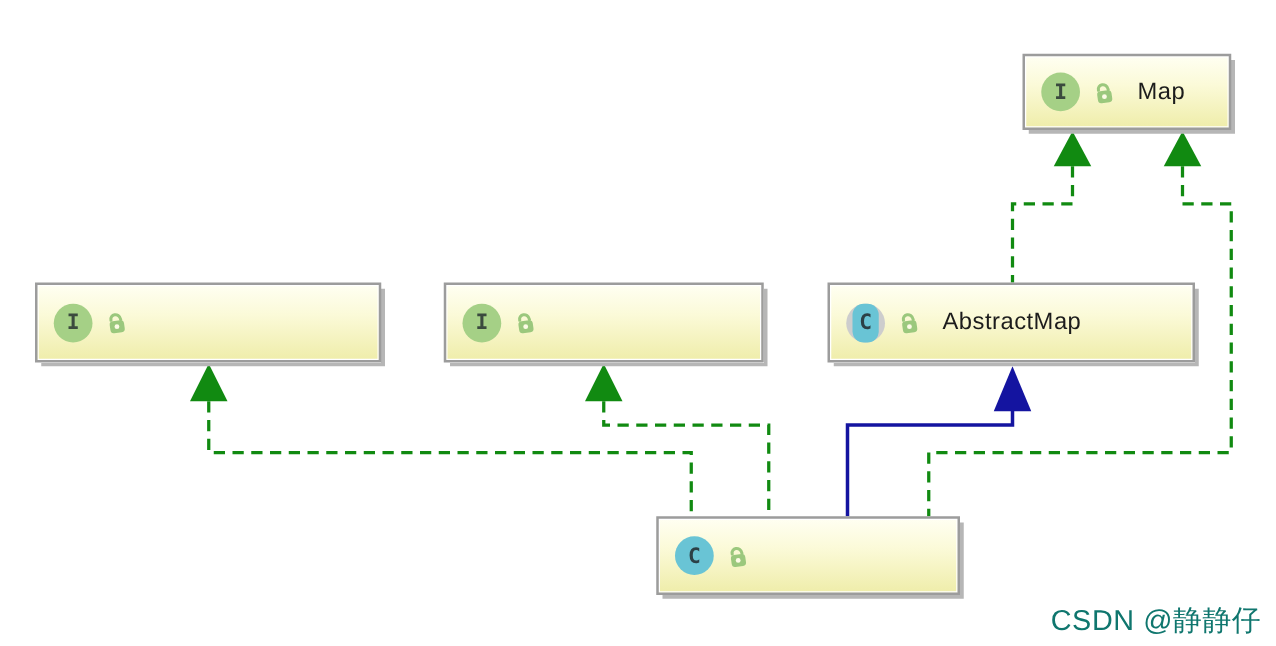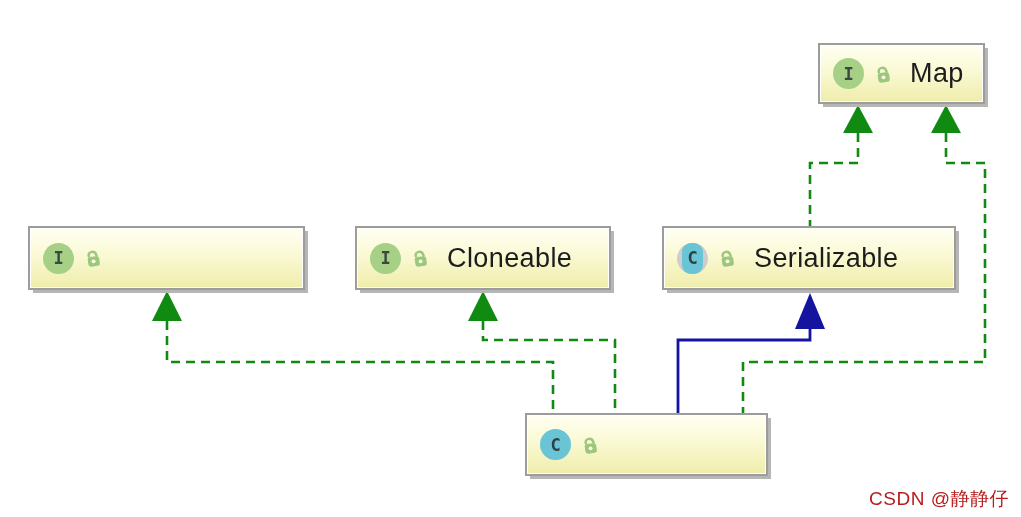--- a/index.html
+++ b/index.html
@@ -24,21 +24,21 @@
     display:flex; align-items:center;
     padding-left:13px; gap:9px;
   }
   #node-map          { left:818px; top:43px;  width:167px; height:61px; }
   #node-serializable { left:28px;  top:226px; width:277px; height:64px; }
   #node-cloneable    { left:355px; top:226px; width:256px; height:64px; }
   #node-abstractmap  { left:662px; top:226px; width:294px; height:64px; }
   #node-hashmap      { left:525px; top:413px; width:243px; height:63px; }
 
   .node-label {
-    font-size:27px; color:#1c1c1c; letter-spacing:0.4px;
+    font-size:19px; color:#1c1c1c; letter-spacing:0.4px;
     padding-left:7px; white-space:nowrap;
   }
   .badge {
     width:31px; height:31px; border-radius:50%;
     display:flex; align-items:center; justify-content:center;
     font-family:"DejaVu Sans Mono", monospace;
     font-weight:bold; font-size:17px; color:#3a4a3e; flex:none;
   }
   .badge.iface { background:#a5d086; }
   .badge.cls   { background:#69c4d5; color:#2c4046; }
@@ -51,21 +51,21 @@
     position:absolute; left:5px; top:0; width:21px; height:31px;
     border-radius:9px; background:#69c4d5;
     display:flex; align-items:center; justify-content:center;
     font-family:"DejaVu Sans Mono", monospace;
     font-weight:bold; font-size:17px; color:#2c4046;
   }
   .lock { flex:none; margin-left:-1px; }
 
   .watermark {
     position:absolute; right:12px; bottom:5px;
-    font-size:19px; color:#b91c1c; letter-spacing:0.5px;margin-left:31px;
+    font-size:23px; color:#0f766e; letter-spacing:0.5px;margin-left:31px;
   }
 </style>
 </head>
 <body>
 
 <div id="canvas">
 
   <svg class="edges" width="1021" height="517">
 
     <g>
@@ -113,34 +113,33 @@
     </svg>
   </div>
 
   <div class="node" id="node-cloneable">
     <span class="badge iface">I</span>
     <svg class="lock" viewBox="0 0 24 24" width="22" height="22">
       <path d="M8 9 C8 3.6 16.4 3.6 16.4 10.5" fill="none" stroke="#9bc87d" stroke-width="2.7" stroke-linecap="round" transform="rotate(-14 12 12)"></path>
       <rect x="6.6" y="10.4" width="12.6" height="10.6" rx="3" fill="#9bc87d" transform="rotate(-8 13 16)"></rect>
       <circle cx="12.6" cy="15.6" r="2.1" fill="#fdfbe6"></circle>
     </svg>
-    <span class="node-label">Cloneable</span>
   </div>
 
   <div class="node" id="node-abstractmap">
     <span class="abstract-wrap">
       <span class="ring"></span>
       <span class="core">C</span>
     </span>
     <svg class="lock" viewBox="0 0 24 24" width="22" height="22">
       <path d="M8 9 C8 3.6 16.4 3.6 16.4 10.5" fill="none" stroke="#9bc87d" stroke-width="2.7" stroke-linecap="round" transform="rotate(-14 12 12)"></path>
       <rect x="6.6" y="10.4" width="12.6" height="10.6" rx="3" fill="#9bc87d" transform="rotate(-8 13 16)"></rect>
       <circle cx="12.6" cy="15.6" r="2.1" fill="#fdfbe6"></circle>
     </svg>
-    <span class="node-label">Serializable</span>
+    <span class="node-label">AbstractMap</span>
   </div>
 
   <div class="node" id="node-hashmap">
     <span class="badge cls">C</span>
     <svg class="lock" viewBox="0 0 24 24" width="22" height="22">
       <path d="M8 9 C8 3.6 16.4 3.6 16.4 10.5" fill="none" stroke="#9bc87d" stroke-width="2.7" stroke-linecap="round" transform="rotate(-14 12 12)"></path>
       <rect x="6.6" y="10.4" width="12.6" height="10.6" rx="3" fill="#9bc87d" transform="rotate(-8 13 16)"></rect>
       <circle cx="12.6" cy="15.6" r="2.1" fill="#fdfbe6"></circle>
     </svg>
   </div>

